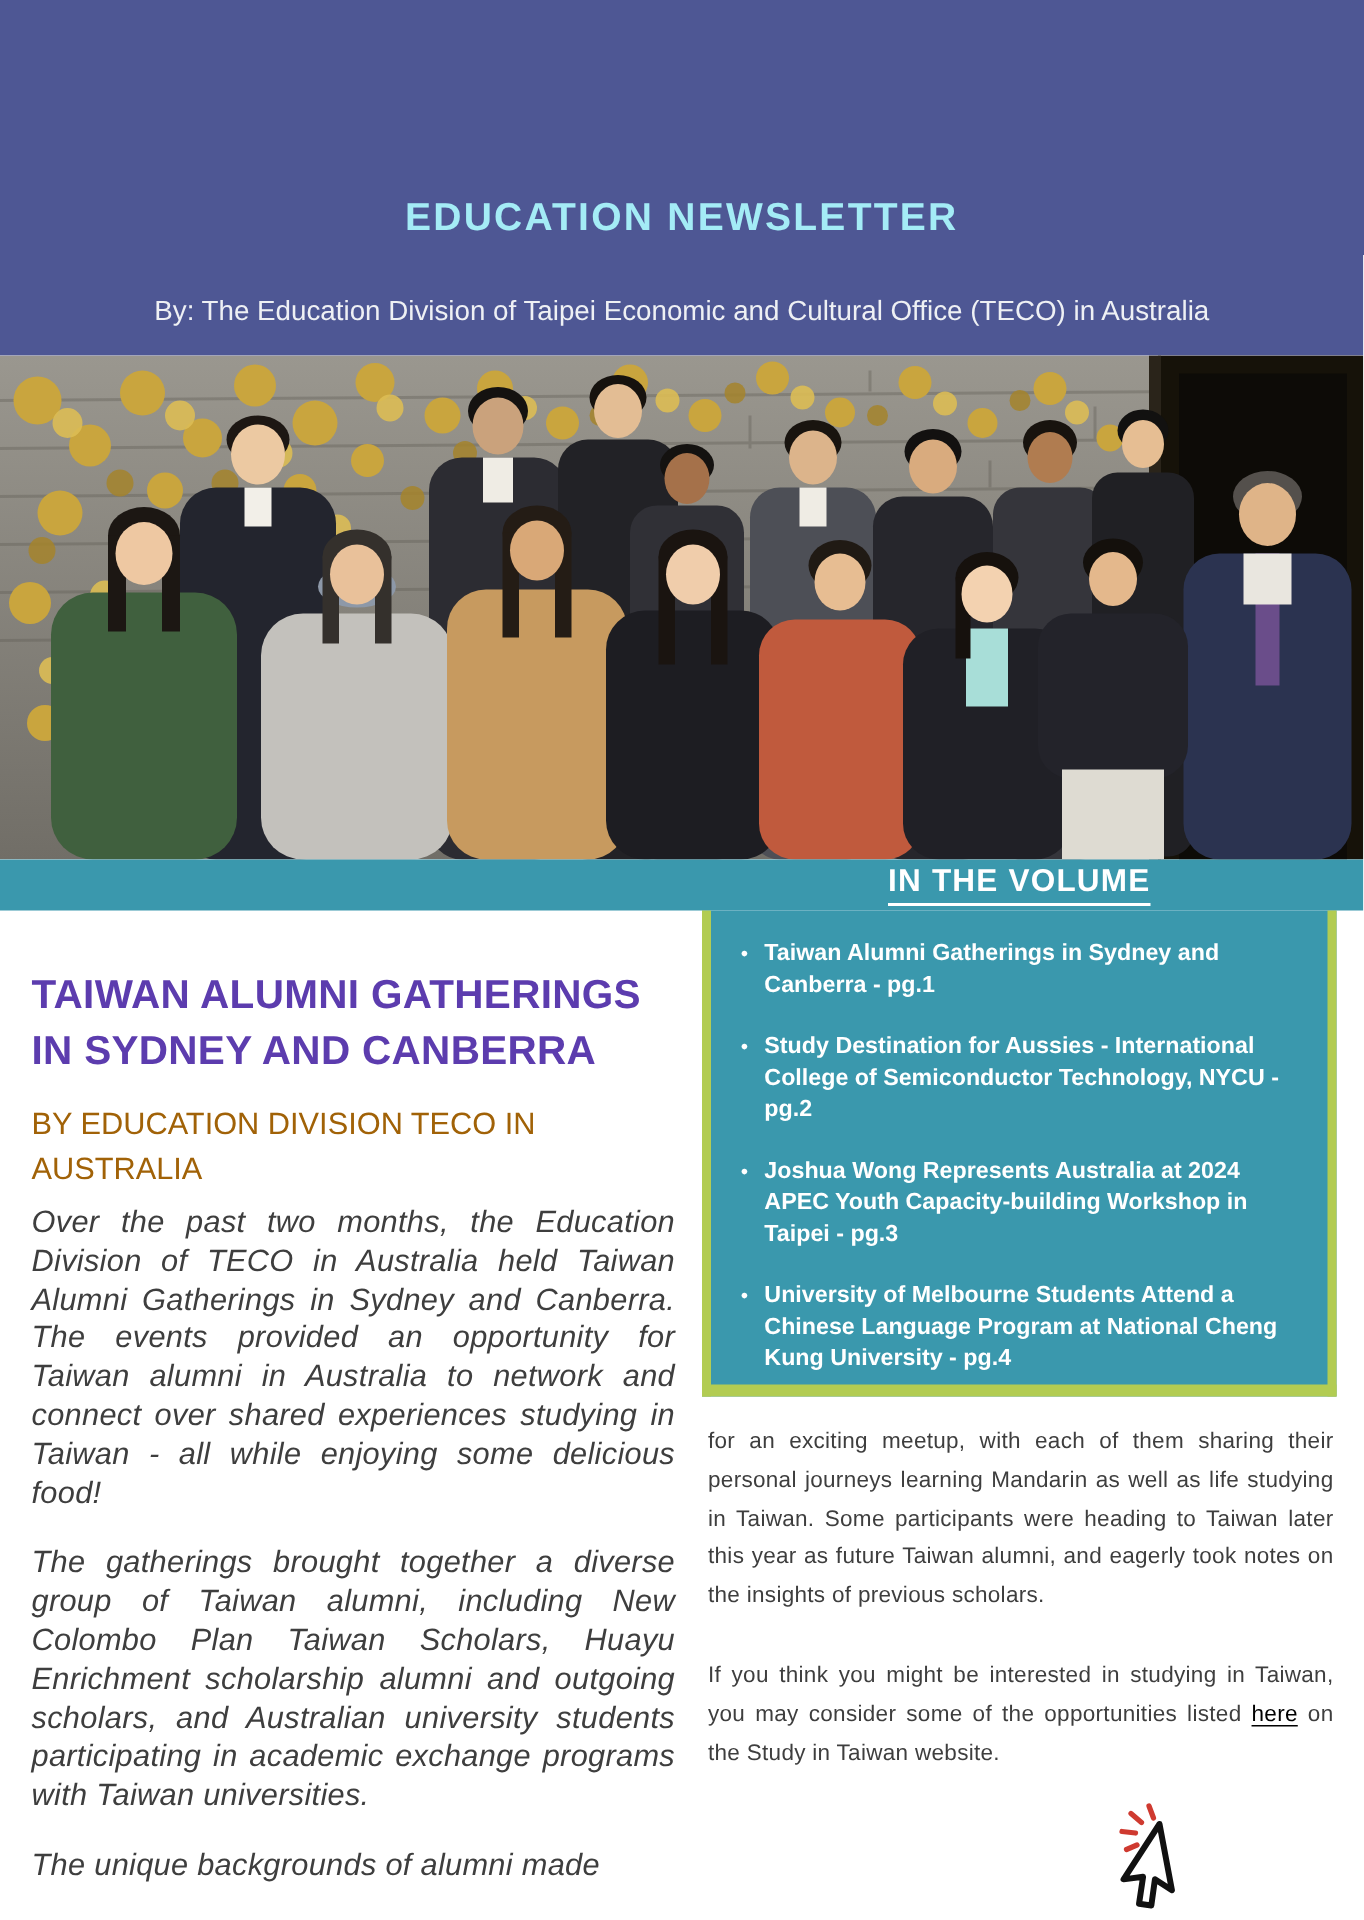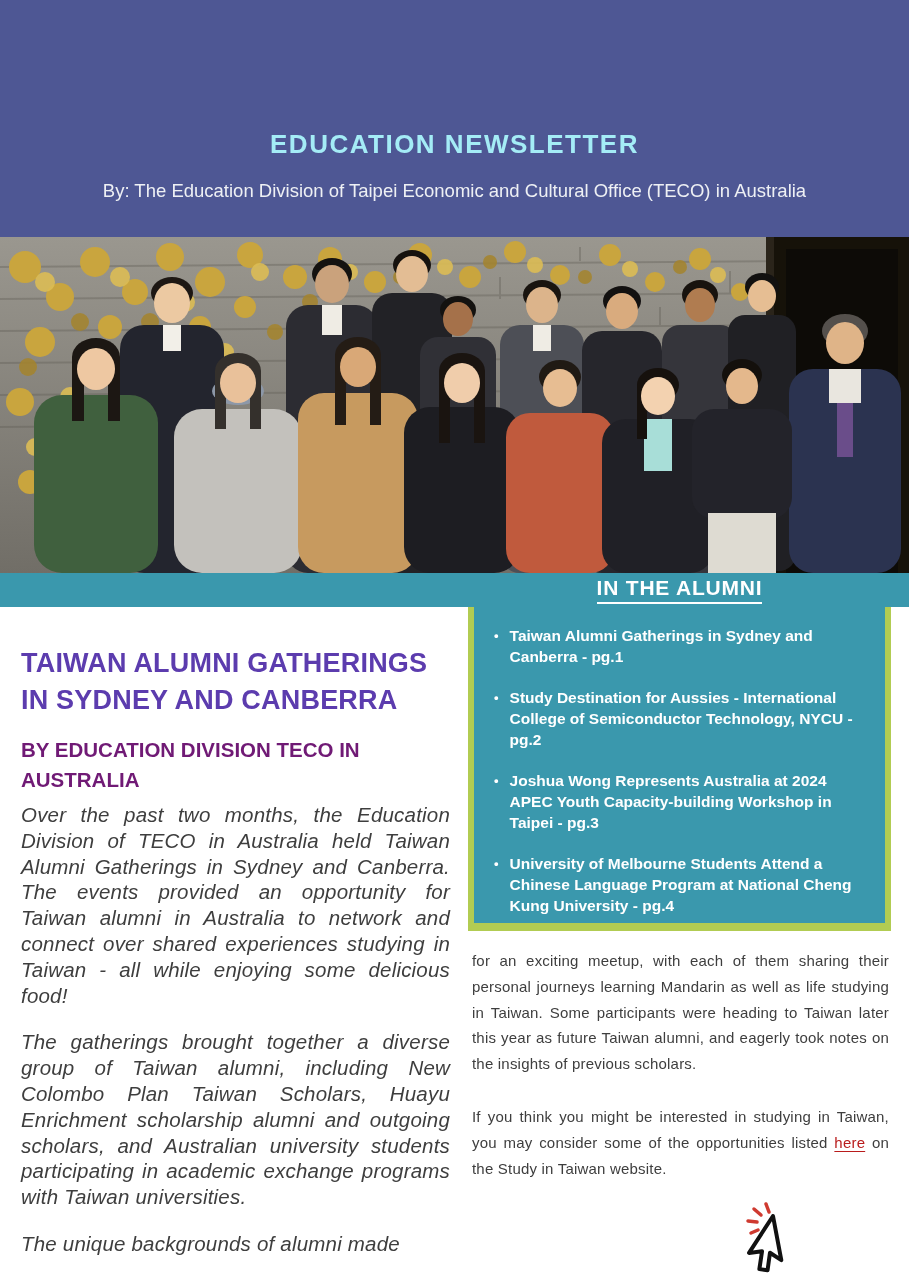--- a/index.html
+++ b/index.html
@@ -6,49 +6,49 @@
   .page{
     position:relative;width:909px;height:1280px;overflow:hidden;background:#ffffff;
     font-family:"Liberation Sans", sans-serif;
   }
   
   .header{position:absolute;top:0;left:0;width:909px;height:237px;background:#4e5794;}
   .hdr-title{position:absolute;top:50px;left:0;width:100%;text-align:center;
     font-size:60px;font-weight:700;letter-spacing:1px;color:#a4ecf6;}
   .hdr-subtitle{position:absolute;top:129px;left:0;width:100%;text-align:center;
     font-size:26px;font-weight:700;letter-spacing:1.5px;color:#a4ecf6;}
-  .hdr-byline{position:absolute;top:180px;left:0;width:100%;text-align:center;
+  .hdr-byline{position:absolute;top:196px;left:0;width:100%;text-align:center;
     font-size:18.5px;font-weight:400;color:#eef0f4;}
   
   .photo{position:absolute;top:237px;left:0;width:909px;height:336px;line-height:0;}
   
   .strip{position:absolute;top:573px;left:0;width:909px;height:34px;background:#3a98ad;}
   .volume-heading{position:absolute;top:3px;left:468px;width:423px;text-align:center;}
   .volume-heading span{display:inline-block;color:#ffffff;font-weight:700;font-size:21px;
     letter-spacing:.8px;border-bottom:2px solid #ffffff;padding-bottom:2px;}
   
   .toc{position:absolute;top:607px;left:468px;width:423px;height:324px;background:#3a98ad;
     border-left:6px solid #b2cc52;border-right:6px solid #b2cc52;border-bottom:8px solid #b2cc52;
     box-sizing:border-box;padding:18px 24px 0 20px;}
   .toc-item{display:flex;gap:11px;color:#ffffff;font-weight:700;font-size:15.5px;
     line-height:21px;margin-bottom:20px;}
   .toc-bullet{flex:0 0 auto;font-size:13px;line-height:21px;}
   
   .left-col{position:absolute;top:645px;left:21px;width:429px;}
   .article-title{margin:0;color:#5c3cae;font-size:27px;line-height:37px;font-weight:700;letter-spacing:.2px;}
-  .article-author{margin:16px 0 0 0;color:#701a75;font-size:20.5px;line-height:30px;font-weight:700;}
+  .article-author{margin:16px 0 0 0;color:#a16207;font-size:20.5px;line-height:30px;font-weight:400;}
   .body p{margin:0 0 21px 0;color:#3e3e3e;font-size:20.5px;line-height:25.8px;
     text-align:justify;letter-spacing:.2px;font-style:italic;}
   .left-col .body{margin-top:7px;}
   .body p:last-child{margin-bottom:0;}
   
   .right-col{position:absolute;top:948px;left:472px;width:417px;}
   .right-col p{margin:0 0 27px 0;color:#3e3e3e;font-size:15px;line-height:25.8px;
     text-align:justify;letter-spacing:.2px;}
-  .here-link{color:#b91c1c;text-decoration:underline;text-underline-offset:3px;cursor:pointer;}
+  .here-link{color:#000000;text-decoration:underline;text-underline-offset:3px;cursor:pointer;}
   
   .cursor{position:absolute;top:1200px;left:742px;width:100px;height:80px;line-height:0;}
 </style>
 </head>
 <body>
 
 <div class="page">
 
   <header class="header">
     <div class="hdr-subtitle">EDUCATION NEWSLETTER</div>
@@ -239,21 +239,21 @@
             <rect x="-34" y="130" width="68" height="60" fill="#dedbd2"></rect>
             <ellipse cx="0" cy="-8" rx="20" ry="16" fill="#14100c"></ellipse>
             <ellipse cx="0" cy="3" rx="16" ry="18" fill="#e4b88c"></ellipse>
           </g>
       </g>
     </svg>
   </div>
 
   <div class="strip">
     <div class="volume-heading">
-      <span>IN THE ALUMNI</span>
+      <span>IN THE VOLUME</span>
     </div>
   </div>
 
   <aside class="toc">
     <div class="toc-item">
       <span class="toc-bullet">•</span>
       <span class="toc-text">Taiwan Alumni Gatherings in Sydney and Canberra - pg.1</span>
     </div>
     <div class="toc-item">
       <span class="toc-bullet">•</span>

